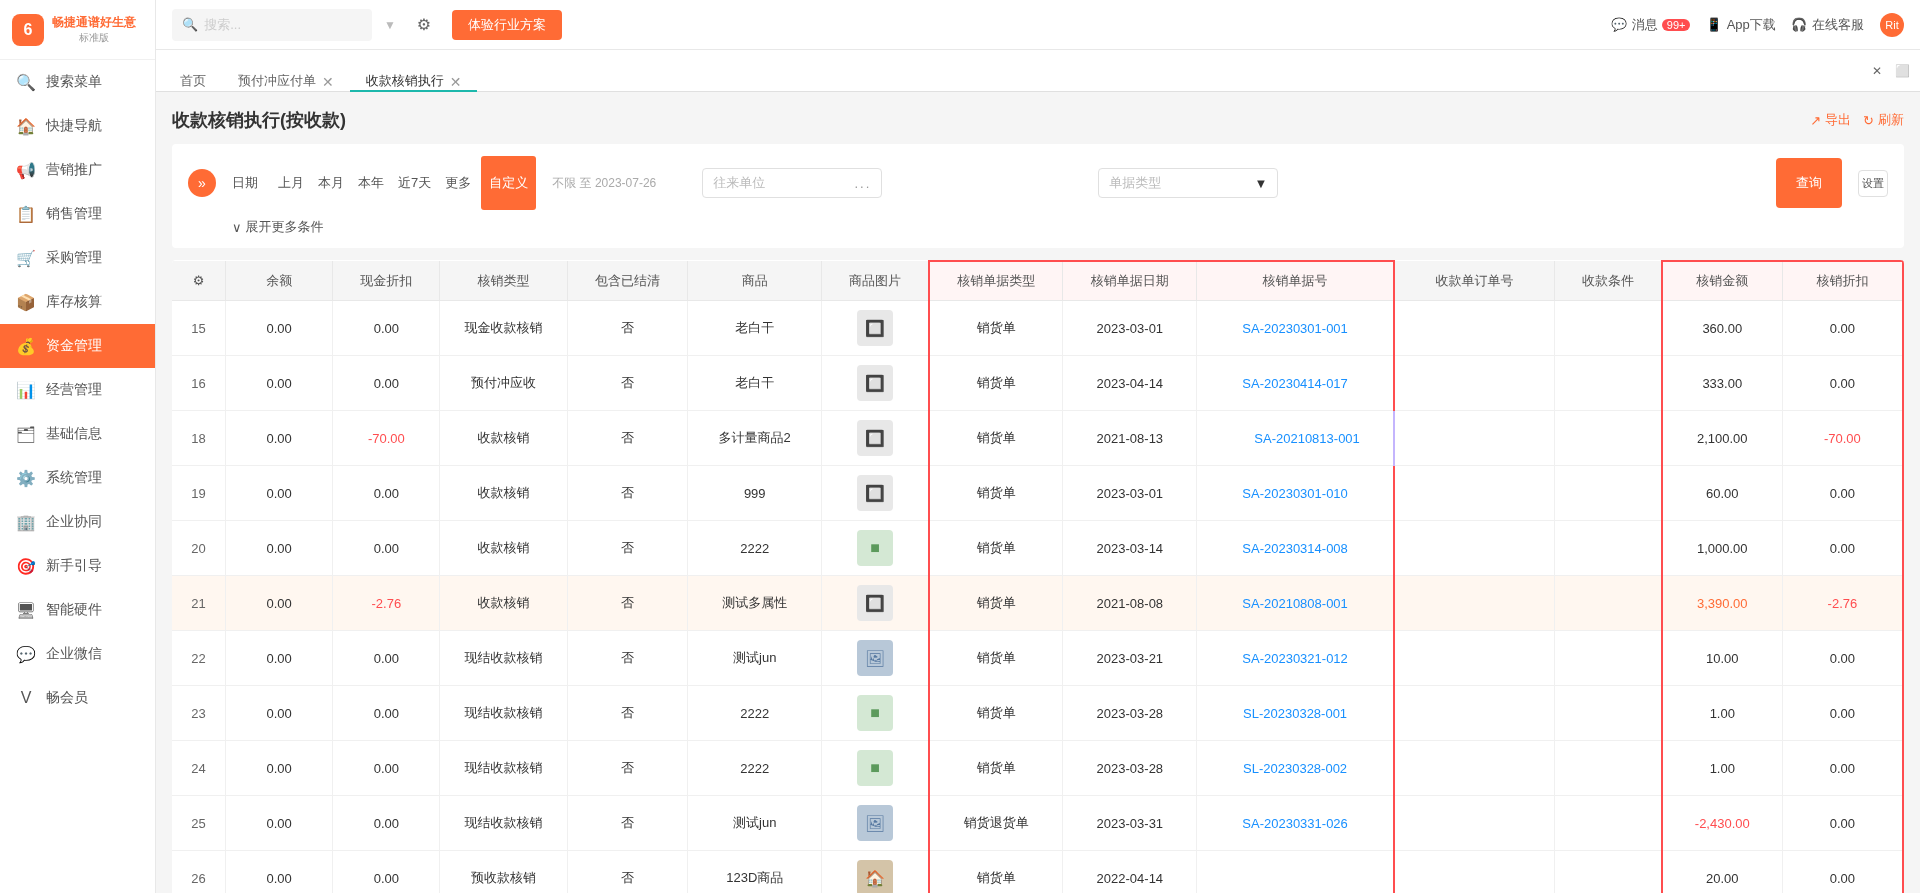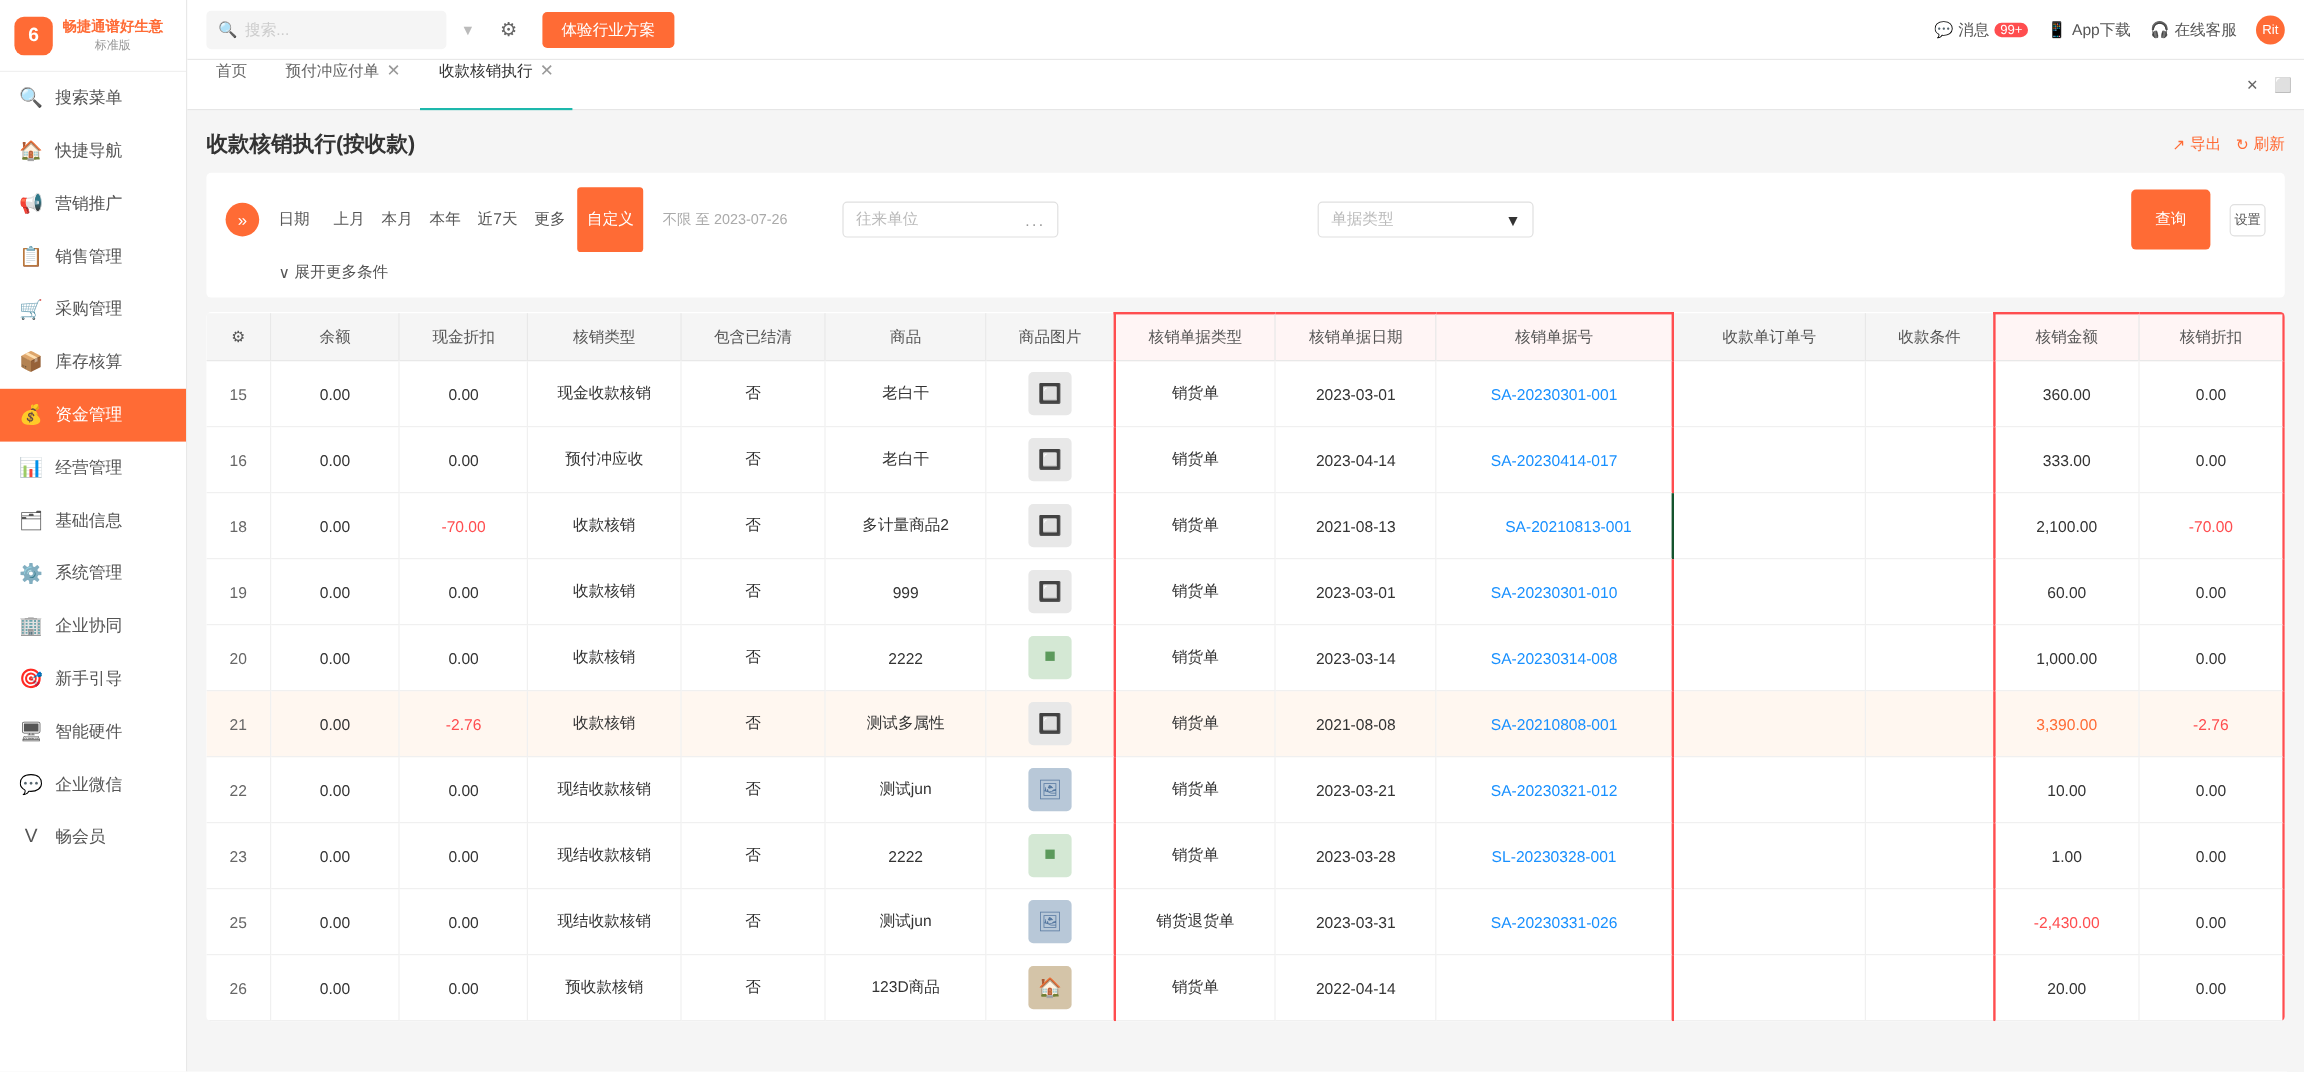--- a/index.html
+++ b/index.html
@@ -22,21 +22,21 @@
     .topbar-search { flex: 0 0 200px; height: 32px; background: #f5f5f5; border-radius: 4px; display: flex; align-items: center; padding: 0 10px; color: #999; font-size: 13px; }
     .topbar-dropdown-btn { display: flex; align-items: center; color: #666; font-size: 13px; cursor: pointer; }
     .topbar-gear { width: 32px; height: 32px; display: flex; align-items: center; justify-content: center; color: #666; cursor: pointer; font-size: 16px; }
     .topbar-solution-btn { background: #ff6b35; color: white; border: none; border-radius: 4px; padding: 6px 16px; cursor: pointer; font-size: 13px; }
     .topbar-right { margin-left: auto; display: flex; align-items: center; gap: 16px; color: #555; font-size: 13px; }
     .topbar-right-item { display: flex; align-items: center; gap: 4px; cursor: pointer; }
     .badge { background: #ff4d4f; color: white; border-radius: 10px; padding: 0 5px; font-size: 11px; min-width: 18px; text-align: center; }
 
     
     .tabbar { height: 42px; background: #fff; border-bottom: 1px solid #e0e0e0; display: flex; align-items: center; padding: 0 8px; gap: 0; }
-    .tab { height: 42px; display: flex; align-items: flex-start; padding: 0 16px; font-size: 13px; color: #666; cursor: pointer; border-bottom: 2px solid transparent; gap: 6px; white-space: nowrap; }
+    .tab { height: 42px; display: flex; align-items: flex-end; padding: 0 16px; font-size: 13px; color: #666; cursor: pointer; border-bottom: 2px solid transparent; gap: 6px; white-space: nowrap; }
     .tab.active { color: #333; border-bottom: 2px solid #1db8ac; font-weight: 500; }
     .tab-close { color: #999; font-size: 14px; cursor: pointer; }
 
     
     .content { flex: 1; overflow: auto; background: #f5f5f5; padding: 16px; }
     .page-header { display: flex; align-items: center; justify-content: space-between; margin-bottom: 12px; }
     .page-title { font-size: 18px; font-weight: 600; color: #333; }
     .page-actions { display: flex; gap: 12px; }
     .page-action-btn { display: flex; align-items: center; gap: 4px; color: #ff6b35; font-size: 13px; cursor: pointer; }
 
@@ -312,21 +312,21 @@
             <tr>
       <td class="col-num">18</td>
       <td>0.00</td>
       <td class="td-red">-70.00</td>
       <td>收款核销</td>
       <td>否</td>
       <td>多计量商品2</td>
       <td><div class="img-placeholder">🔲</div></td>
       <td style="border-left:2px solid #ff4d4f;">销货单</td>
       <td>2021-08-13</td>
-      <td style="border-right:2px solid #14532d;padding-left:32px;"><a class="td-link">SA-20210813-001</a></td>
+      <td style="border-right:2px solid #c4b5fd;padding-left:32px;"><a class="td-link">SA-20210813-001</a></td>
       <td></td>
       <td></td>
       <td style="border-left:2px solid #ff4d4f;" class="">2,100.00</td>
       <td style="border-right:2px solid #ff4d4f;" class="td-red">-70.00</td>
     </tr>
             <tr>
       <td class="col-num">19</td>
       <td>0.00</td>
       <td class="">0.00</td>
       <td>收款核销</td>
@@ -393,20 +393,36 @@
       <td class="col-num">23</td>
       <td>0.00</td>
       <td class="">0.00</td>
       <td>现结收款核销</td>
       <td>否</td>
       <td>2222</td>
       <td><div class="img-placeholder has-img">■</div></td>
       <td style="border-left:2px solid #ff4d4f;">销货单</td>
       <td>2023-03-28</td>
       <td style="border-right:2px solid #ff4d4f;"><a class="td-link">SL-20230328-001</a></td>
+      <td></td>
+      <td></td>
+      <td style="border-left:2px solid #ff4d4f;" class="">1.00</td>
+      <td style="border-right:2px solid #ff4d4f;" class="">0.00</td>
+    </tr>
+            <tr>
+      <td class="col-num">24</td>
+      <td>0.00</td>
+      <td class="">0.00</td>
+      <td>现结收款核销</td>
+      <td>否</td>
+      <td>2222</td>
+      <td><div class="img-placeholder has-img">■</div></td>
+      <td style="border-left:2px solid #ff4d4f;">销货单</td>
+      <td>2023-03-28</td>
+      <td style="border-right:2px solid #ff4d4f;"><a class="td-link">SL-20230328-002</a></td>
       <td></td>
       <td></td>
       <td style="border-left:2px solid #ff4d4f;" class="">1.00</td>
       <td style="border-right:2px solid #ff4d4f;" class="">0.00</td>
     </tr>
             <tr>
       <td class="col-num">25</td>
       <td>0.00</td>
       <td class="">0.00</td>
       <td>现结收款核销</td>

